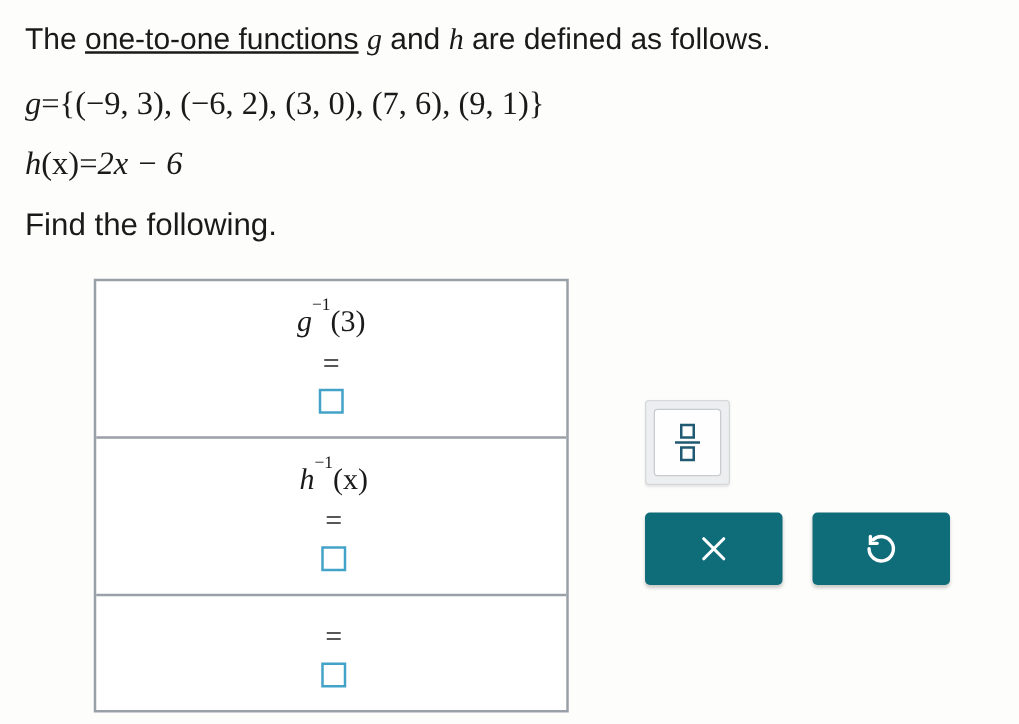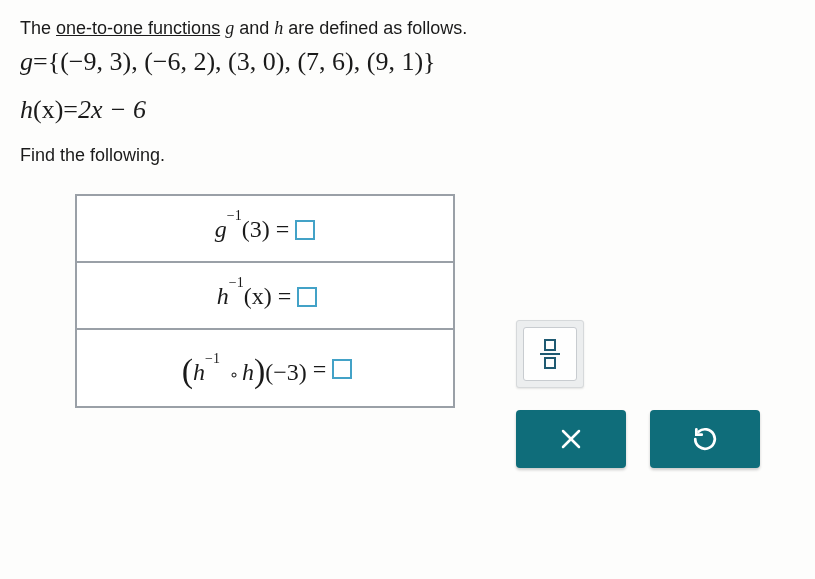--- a/index.html
+++ b/index.html
@@ -6,54 +6,54 @@
     body {
       font-family: Arial, sans-serif;
       background: #fdfdfc;
       width: 815px;
       height: 579px;
       padding: 18px 20px;
       color: #1a1a1a;
       position: relative;
     }
     .intro {
-      font-size: 18px;
-      margin-bottom: 8px;
+      font-size: 24px;
+      margin-bottom: 22px;
     }
     .intro .link {
       text-decoration: underline;
       color: #1a1a1a;
     }
     .intro .ital { font-style: italic; font-family: 'Times New Roman', serif; }
     .math-block {
       font-family: 'Times New Roman', serif;
       font-size: 26px;
       margin-bottom: 18px;
       font-style: italic;
     }
     .math-block .up { font-style: normal; }
     .find {
-      font-size: 18px;
+      font-size: 25px;
       margin-top: 20px;
       margin-bottom: 28px;
     }
     .answer-table {
       border: 2px solid #9aa0a7;
       width: 380px;
       margin-left: 55px;
       background: #fff;
     }
     .answer-row {
       padding: 20px 12px 18px 12px;
       text-align: center;
       font-family: 'Times New Roman', serif;
       font-size: 24px;
     }
     .answer-row + .answer-row { border-top: 2px solid #9aa0a7; padding-left: 16px; }
-    .expr { display:inline-flex; align-items:center; gap:6px; }
+    .expr { display:inline-flex; align-items:center; gap:6px;flex-direction:column; }
     .v { font-style: italic; }
     .sup {
       font-size: 14px;
       vertical-align: super;
       position: relative;
       top: -8px;
     }
     .paren { font-style: normal; }
     .blank {
       display: inline-block;
@@ -154,24 +154,20 @@
       <span>
         <span class="v">h</span><span class="sup">−1</span><span class="paren">(x)</span>
       </span>
       <span class="paren">=</span>
       <span class="blank"></span>
     </span>
   </div>
 
   <div class="answer-row composite">
     <span class="expr">
-      <span>
-        <span class="big paren">(</span><span class="v">h</span><span class="sup">−1</span>
-        <span class="paren" style="font-size:16px; padding:0 3px;">∘</span><span class="v">h</span><span class="big paren">)</span><span class="paren">(−3)</span>
-      </span>
       <span class="paren">=</span>
       <span class="blank"></span>
     </span>
   </div>
 
 </div>
 
 <div class="sidebar">
   <div class="tool-row1">
     <div class="frac-btn">

